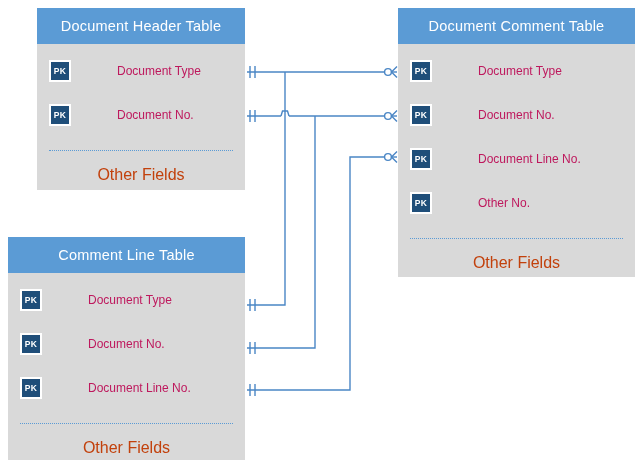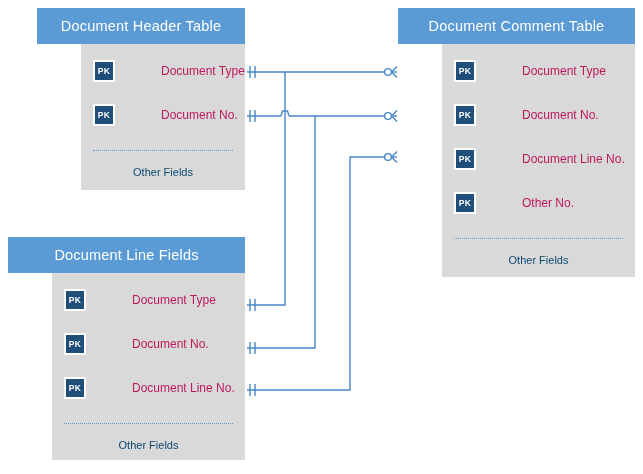--- a/index.html
+++ b/index.html
@@ -32,21 +32,20 @@
     color: #ffffff;
     font-size: 14.5px;
     text-align: center;
     line-height: 36px;
     height: 36px;
     letter-spacing: .2px;
   }
   .entity-body {
     background: #D9D9D9;
     position: relative;
-    margin-left: 44px;
   }
 
   .field-row {
     position: absolute;
     left: 0;
     height: 44px;
     width: 100%;
   }
   .pk-badge {
     position: absolute;
@@ -78,22 +77,22 @@
     left: 12px;
     right: 12px;
     height: 0;
     border-top: 1px dotted #5B9BD5;
   }
   .other-fields {
     position: absolute;
     left: 0;
     width: 100%;
     text-align: center;
-    font-size: 11px;
-    color: #0c4a6e;
+    font-size: 16px;
+    color: #c2410c;
   }
 
   
   #wires {
     position: absolute;
     left: 0; top: 0;
     width: 643px;
     height: 474px;
     pointer-events: none;
   }
@@ -117,21 +116,21 @@
         <span class="field-label">Document No.</span>
       </div>
 
       <div class="divider" style="top:106px;"></div>
 
       <div class="other-fields" style="top:122px;">Other Fields</div>
     </div>
   </div>
 
   <div class="entity" id="ent-line" style="left:8px; top:237px; width:237px; height:223px;">
-    <div class="entity-header">Document Line Fields</div>
+    <div class="entity-header">Comment Line Table</div>
     <div class="entity-body" style="height:187px;">
 
       <div class="field-row" style="top:10px;">
         <span class="pk-badge">PK</span>
         <span class="field-label">Document Type</span>
       </div>
 
       <div class="field-row" style="top:54px;">
         <span class="pk-badge">PK</span>
         <span class="field-label">Document No.</span>

